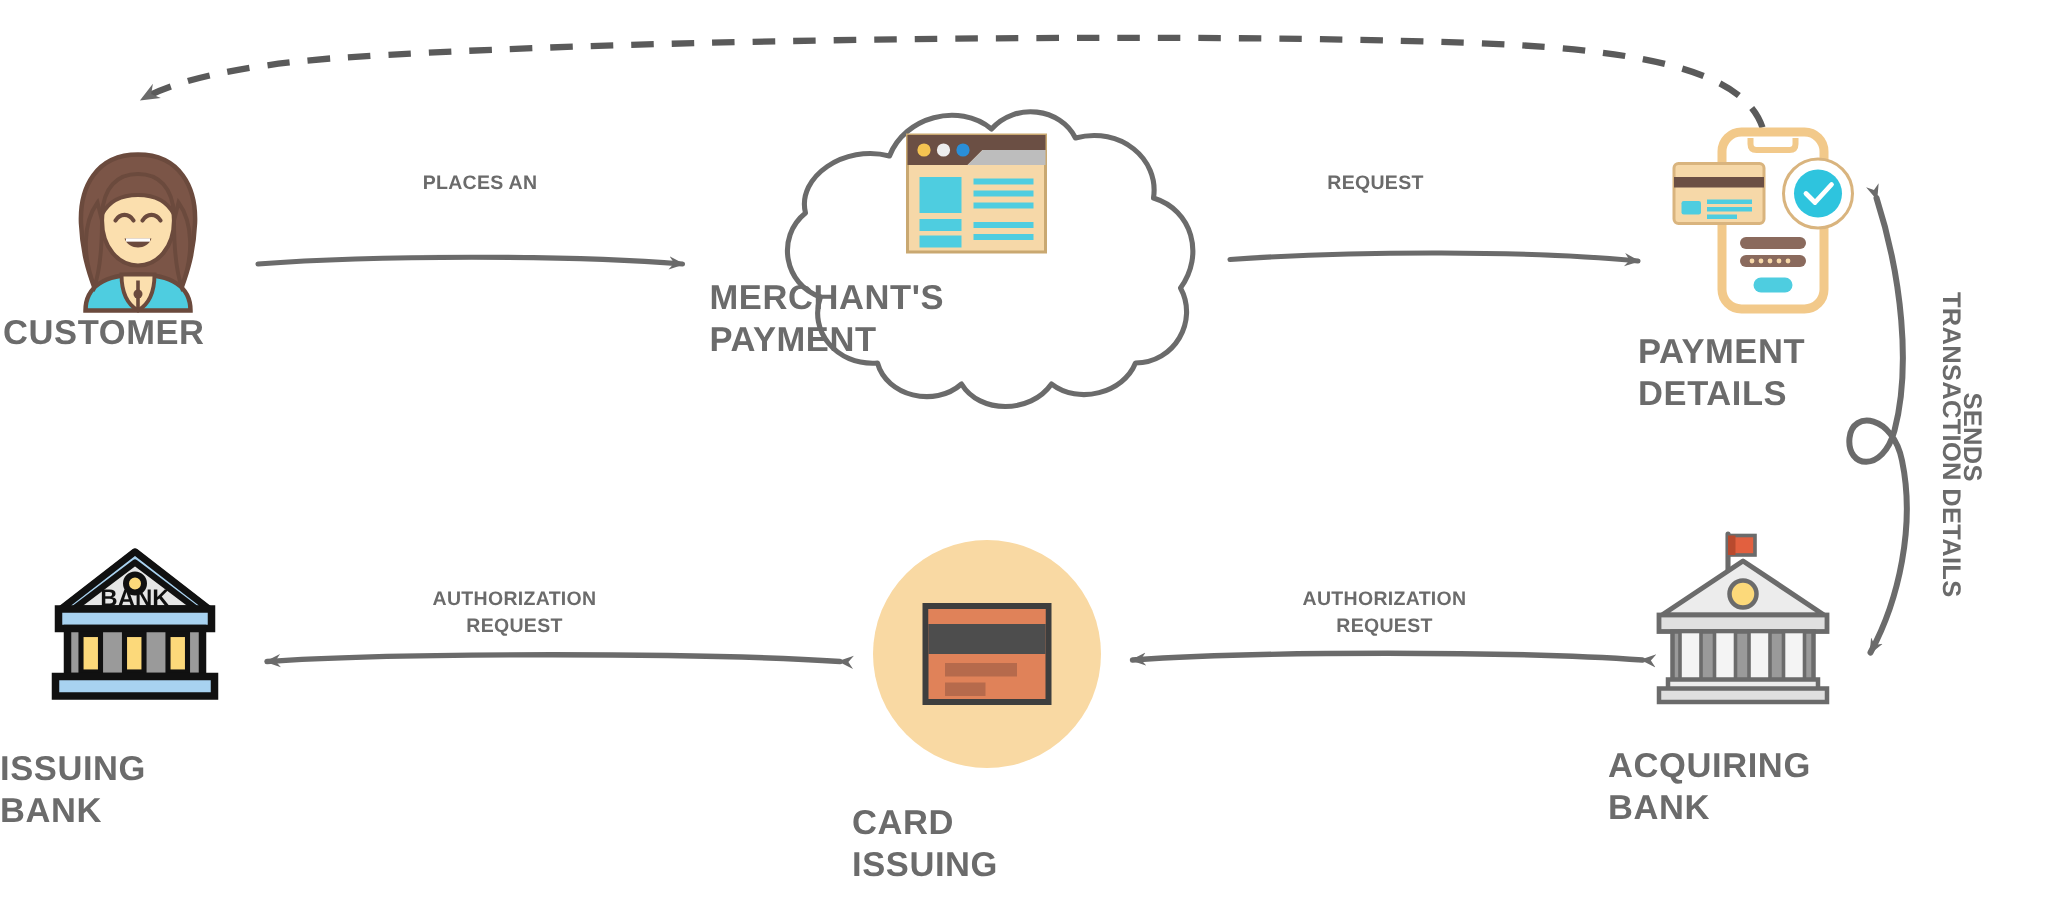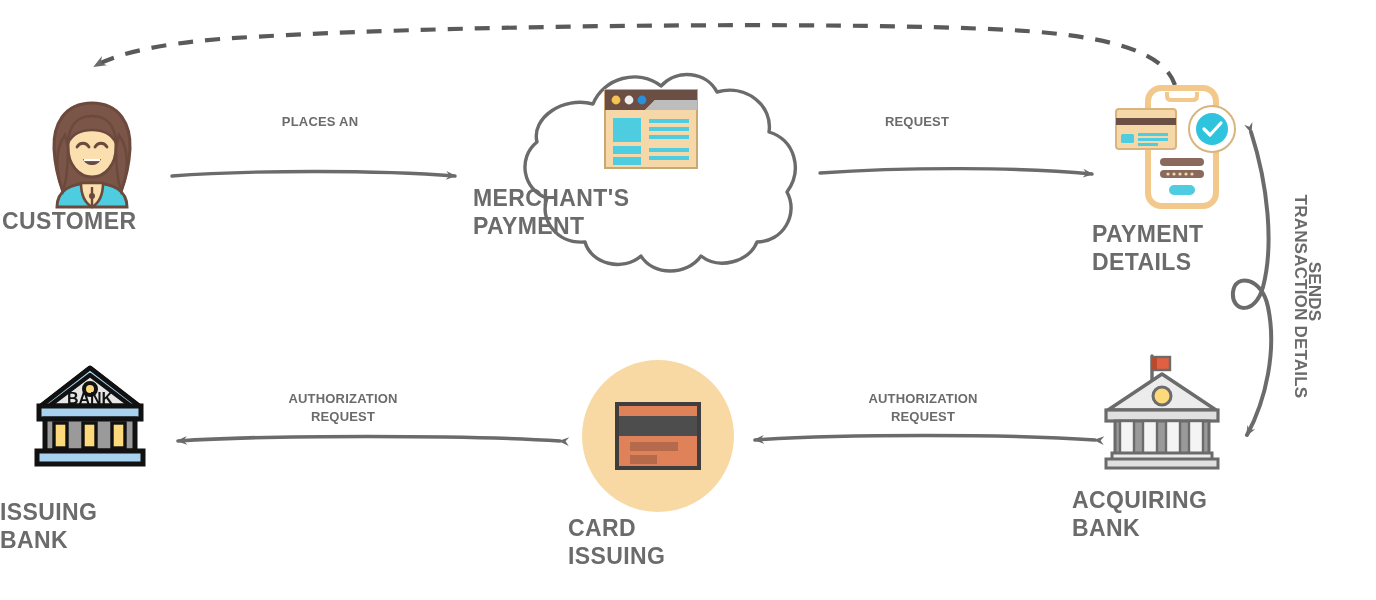--- a/index.html
+++ b/index.html
@@ -209,21 +209,21 @@
 
   <div class="node" style="left:568px;top:358px;width:180px;">
     <svg width="156" height="156" viewBox="0 0 156 156" style="margin:0 auto;">
       <circle cx="78" cy="78" r="76" fill="#f9d9a3"></circle>
       <rect x="37" y="46" width="82" height="64" fill="#e08259" stroke="#3e3e3e" stroke-width="4"></rect>
       <rect x="39" y="48" width="78" height="10" fill="#e08259"></rect>
       <rect x="39" y="58" width="78" height="20" fill="#4d4d4d"></rect>
       <rect x="50" y="84" width="48" height="9" fill="#b66a4c"></rect>
       <rect x="50" y="97" width="27" height="9" fill="#b66a4c"></rect>
     </svg>
-    <div class="node-label big-label" style="margin-top:0;">
+    <div class="node-label big-label" style="margin-top:20px;">
       <div>CARD</div>
       <div>ISSUING</div>
     </div>
   </div>
 
   <div class="node" style="left:1072px;top:352px;width:180px;">
     <svg width="120" height="118" viewBox="0 0 120 118" style="margin:0 auto;">
 
       <path d="M50,4 L50,30" stroke="#6b6b6b" stroke-width="3.4" stroke-linecap="round"></path>
       <rect x="50" y="5" width="18" height="13" fill="#e2603f" stroke="#6b6b6b" stroke-width="2.4"></rect>
@@ -236,19 +236,19 @@
 
       <rect x="13" y="69" width="94" height="33" fill="#9a9a9a" stroke="#6b6b6b" stroke-width="3"></rect>
       <rect x="18" y="69" width="14" height="33" fill="#f4f4f4" stroke="#6b6b6b" stroke-width="2.4"></rect>
       <rect x="41" y="69" width="14" height="33" fill="#f4f4f4" stroke="#6b6b6b" stroke-width="2.4"></rect>
       <rect x="64" y="69" width="14" height="33" fill="#f4f4f4" stroke="#6b6b6b" stroke-width="2.4"></rect>
       <rect x="87" y="69" width="14" height="33" fill="#f4f4f4" stroke="#6b6b6b" stroke-width="2.4"></rect>
 
       <rect x="10" y="101" width="100" height="7" fill="#ececec" stroke="#6b6b6b" stroke-width="3"></rect>
       <rect x="4" y="107" width="112" height="9" fill="#e0e0e0" stroke="#6b6b6b" stroke-width="3"></rect>
     </svg>
-    <div class="node-label big-label" style="margin-top:16px;">
+    <div class="node-label big-label" style="margin-top:26px;">
       <div>ACQUIRING</div>
       <div>BANK</div>
     </div>
   </div>
 
 </div>
 
 </body></html>

